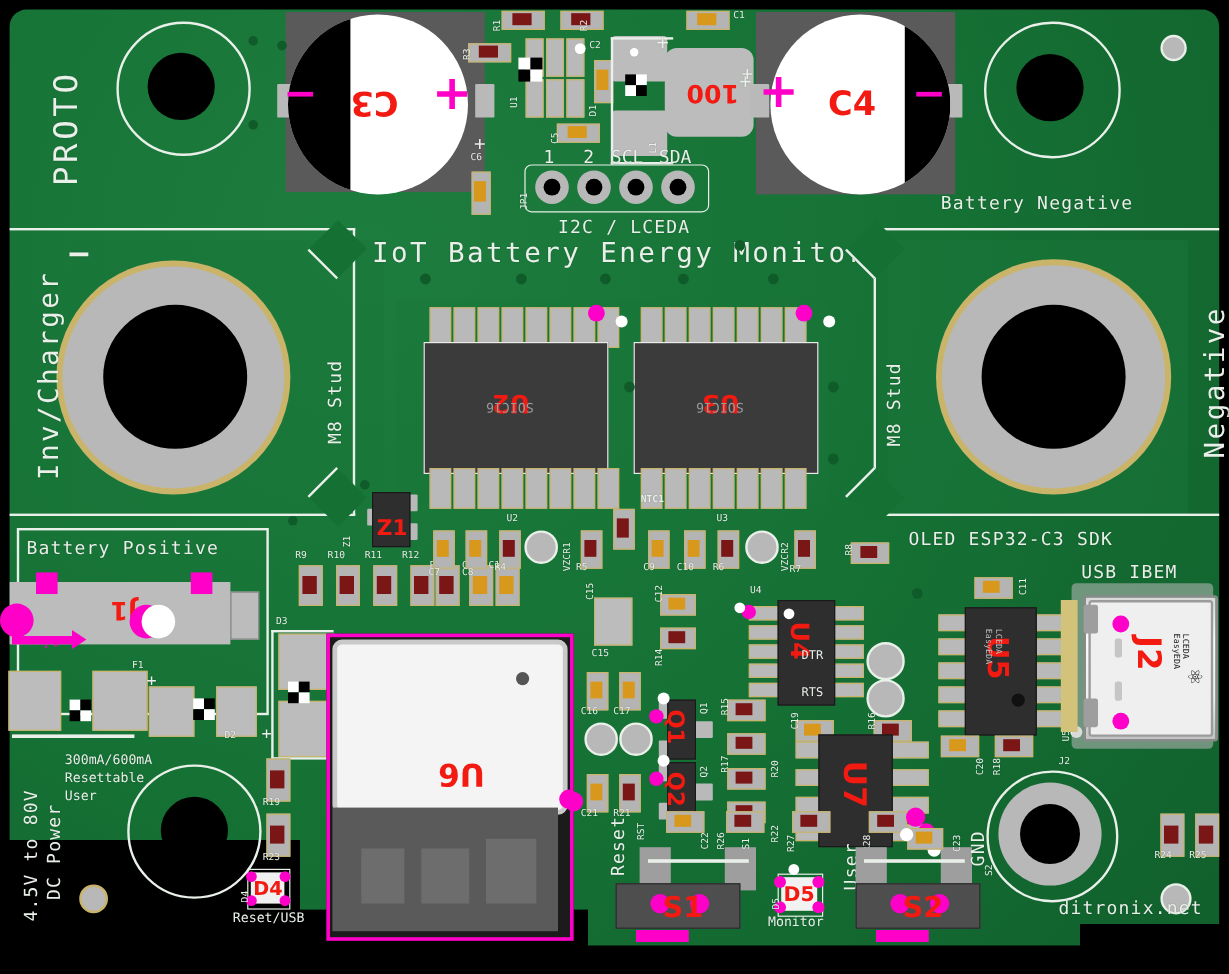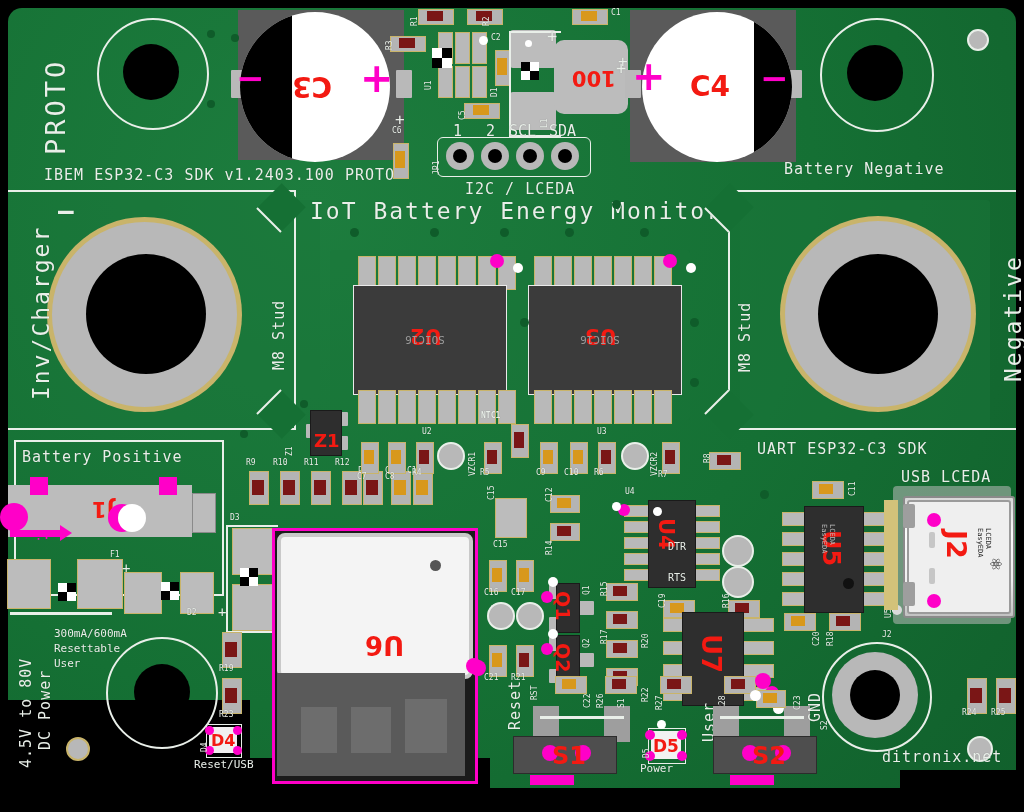--- a/index.html
+++ b/index.html
@@ -193,21 +193,20 @@
   <div class="plus" style="left:632px;top:62px;font-size:40px;line-height:28px;">+</div>
   <div class="minus" style="left:760px;top:68px;font-size:34px;line-height:20px;">−</div>
   <div class="ref big" style="left:690px;top:70px;">C4</div>
   <div class="silk sm" style="left:618px;top:52px;font-size:16px;">+</div>
 
   <div class="circ-silk" style="left:820px;top:18px;width:110px;height:110px;"></div>
   <div class="hole" style="left:847px;top:45px;width:56px;height:56px;"></div>
   <div class="ring" style="left:967px;top:29px;width:22px;height:22px;border:2px solid #e9efe9;box-sizing:border-box;"></div>
   <div class="silk md" style="left:784px;top:160px;">Battery Negative</div>
 
-  <div class="silk md" style="left:44px;top:166px;">IBEM ESP32-C3 SDK v1.2403.100 PROTO</div>
 
   <div style="position:absolute;left:8px;top:190px;width:288px;height:240px;border:2px solid #e9efe9;border-left:none;box-sizing:border-box;"></div>
   <div style="position:absolute;left:264px;top:190px;width:34px;height:34px;background:#157034;transform:rotate(45deg);border-bottom:2px solid #e9efe9;"></div>
   <div style="position:absolute;left:264px;top:396px;width:34px;height:34px;background:#157034;transform:rotate(-45deg);border-top:2px solid #e9efe9;"></div>
   <div class="ring-y" style="left:47px;top:217px;width:195px;height:195px;"></div>
   <div class="ring" style="left:52px;top:222px;width:185px;height:185px;"></div>
   <div class="hole" style="left:86px;top:254px;width:120px;height:120px;"></div>
   <div class="silk lg rot90" style="left:28px;top:400px;">Inv/Charger</div>
   <div class="silk" style="left:58px;top:196px;font-size:26px;font-weight:bold;">—</div>
   <div class="silk md rot90" style="left:270px;top:370px;">M8 Stud</div>
@@ -323,21 +322,21 @@
   <div class="silk xs" style="left:412px;top:468px;">R4</div>
 
   <div class="silk xs" style="left:422px;top:427px;">U2</div>
   <div class="ring" style="left:437px;top:442px;width:28px;height:28px;border:2px solid #e9efe9;box-sizing:border-box;"></div>
   <div class="silk xs rot90" style="left:468px;top:476px;">VZCR1</div>
 
   <div class="chip" style="left:484px;top:442px;width:16px;height:30px;"></div>
   <div class="chip-body" style="left:487px;top:450px;width:10px;height:14px;"></div>
   <div class="silk xs" style="left:480px;top:468px;">R5</div>
 
-  <div class="silk xs" style="left:481px;top:411px;font-weight:bold;">NTC1</div>
+  <div class="silk xs" style="left:534px;top:411px;font-weight:bold;">NTC1</div>
   <div class="chip" style="left:511px;top:424px;width:16px;height:32px;"></div>
   <div class="chip-body" style="left:514px;top:432px;width:10px;height:16px;"></div>
 
   <div class="chip" style="left:540px;top:442px;width:16px;height:30px;"></div>
   <div class="chip-body-o" style="left:543px;top:450px;width:10px;height:14px;"></div>
   <div class="silk xs" style="left:536px;top:468px;">C9</div>
 
   <div class="chip" style="left:570px;top:442px;width:16px;height:30px;"></div>
   <div class="chip-body-o" style="left:573px;top:450px;width:10px;height:14px;"></div>
   <div class="silk xs" style="left:564px;top:468px;">C10</div>
@@ -351,22 +350,22 @@
   <div class="silk xs rot90" style="left:650px;top:476px;">VZCR2</div>
 
   <div class="chip" style="left:662px;top:442px;width:16px;height:30px;"></div>
   <div class="chip-body" style="left:665px;top:450px;width:10px;height:14px;"></div>
   <div class="silk xs" style="left:658px;top:470px;">R7</div>
 
   <div class="chip" style="left:709px;top:452px;width:30px;height:16px;"></div>
   <div class="chip-body" style="left:717px;top:455px;width:14px;height:10px;"></div>
   <div class="silk xs rot90" style="left:703px;top:463px;">R8</div>
 
-  <div class="silk md" style="left:757px;top:440px;">UART ESP32-C3 SDK</div>
-  <div class="silk md" style="left:901px;top:468px;">USB LCEDA</div>
+  <div class="silk md" style="left:757px;top:440px;">OLED ESP32-C3 SDK</div>
+  <div class="silk md" style="left:901px;top:468px;">USB IBEM</div>
 
   <div class="outline" style="left:14px;top:440px;width:206px;height:152px;"></div>
   <div class="silk md" style="left:22px;top:448px;">Battery Positive</div>
 
   <div class="silver" style="left:8px;top:485px;width:184px;height:52px;"></div>
   <div class="magenta-sq" style="left:30px;top:477px;width:18px;height:18px;"></div>
   <div class="magenta-sq" style="left:159px;top:477px;width:18px;height:18px;"></div>
   <div class="magenta" style="left:0px;top:503px;width:28px;height:28px;"></div>
   <div class="silver" style="left:192px;top:493px;width:22px;height:38px;border:1px solid #8a8a8a;"></div>
   <div class="ref mid rot180" style="left:92px;top:497px;">J1</div>
@@ -620,21 +619,21 @@
 
   <div class="outline-thin" style="left:648px;top:728px;width:36px;height:34px;"></div>
   <div style="position:absolute;left:651px;top:731px;width:30px;height:28px;background:#f2f2f2;"></div>
   <div class="magenta" style="left:645px;top:730px;width:10px;height:10px;"></div>
   <div class="magenta" style="left:677px;top:730px;width:10px;height:10px;"></div>
   <div class="magenta" style="left:645px;top:751px;width:10px;height:10px;"></div>
   <div class="magenta" style="left:677px;top:751px;width:10px;height:10px;"></div>
   <div class="ref sml" style="left:653px;top:736px;font-size:17px;">D5</div>
   <div class="silk xs rot90" style="left:642px;top:758px;">D5</div>
   <div class="whitedot" style="left:657px;top:720px;width:9px;height:9px;"></div>
-  <div class="silk xs" style="left:640px;top:762px;font-size:11px;">Power</div>
+  <div class="silk xs" style="left:640px;top:762px;font-size:11px;">Monitor</div>
 
   <div class="silk md rot90" style="left:700px;top:742px;font-size:15px;">User</div>
   <div class="tact-leg" style="left:713px;top:706px;width:26px;height:36px;"></div>
   <div class="tact-leg" style="left:784px;top:706px;width:26px;height:36px;"></div>
   <div style="position:absolute;left:720px;top:716px;width:84px;height:3px;background:#e9efe9;"></div>
   <div class="tact" style="left:713px;top:736px;width:102px;height:36px;"></div>
   <div class="magenta" style="left:742px;top:745px;width:16px;height:16px;"></div>
   <div class="magenta" style="left:775px;top:745px;width:16px;height:16px;"></div>
   <div class="ref mid" style="left:752px;top:742px;font-size:24px;">S2</div>
   <div class="magenta-sq" style="left:730px;top:775px;width:44px;height:10px;"></div>

